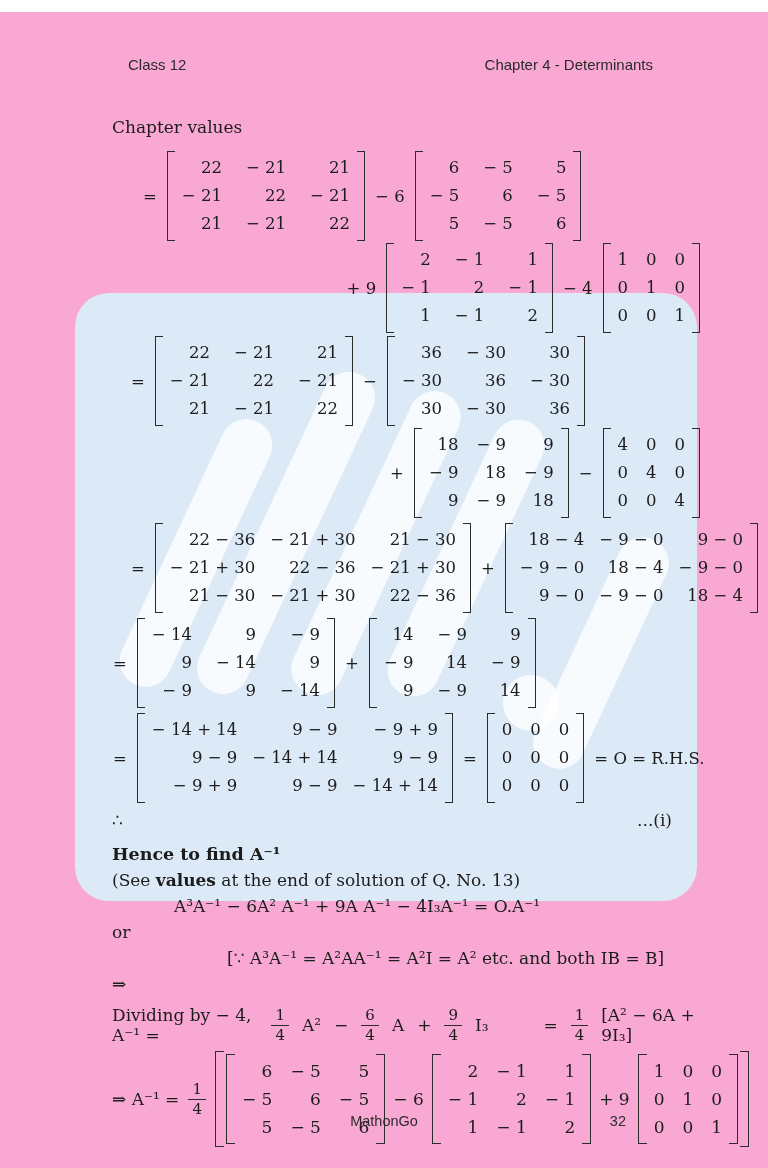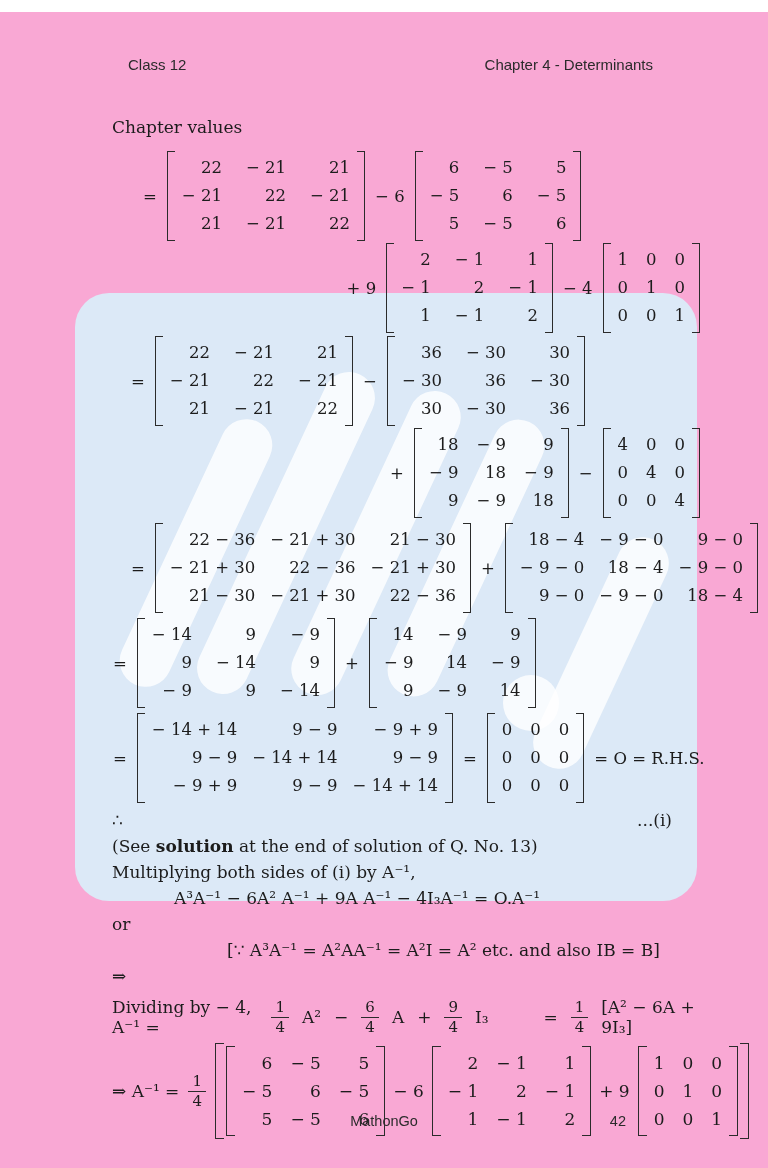--- a/index.html
+++ b/index.html
@@ -366,27 +366,27 @@
           <span class="bk br"></span>
         </span>
       <span class="op">= O = R.H.S.</span>
     </div>
 
     <div class="txt concl">
       <span class="sym">∴</span>
       <span class="tag">...(i)</span>
     </div>
 
-    <p class="txt mt2"><span>(See </span><span class="bold">solution</span><span> at the end of solution of Q. No. 13)</span></p>
-    <p class="txt mt2">Multiplying both sides of (i) by A⁻¹,</p>
+    <p class="txt heading">Hence to find A⁻¹</p>
+    <p class="txt mt2"><span>(See </span><span class="bold">values</span><span> at the end of solution of Q. No. 13)</span></p>
     <p class="txt eqA-ind mt2">A³A⁻¹ − 6A² A⁻¹ + 9A A⁻¹ − 4I₃A⁻¹ = O.A⁻¹</p>
     <div class="txt orline mt2">
       <span>or</span>
     </div>
-    <p class="txt note-ind mt2">[∵  A³A⁻¹ = A²AA⁻¹ = A²I = A² etc. and also IB = B]</p>
+    <p class="txt note-ind mt2">[∵  A³A⁻¹ = A²AA⁻¹ = A²I = A² etc. and both IB = B]</p>
     <div class="txt impline mt2">
       <span>⇒</span>
     </div>
 
     <div class="divline">
       <span>Dividing by − 4, A⁻¹ =</span>
       <span class="frac">
           <span class="num">1</span>
           <span class="den">4</span>
         </span>
@@ -470,16 +470,16 @@
             </span>
         </span>
         <span class="bk br"></span>
       </span>
     </div>
 
   </div>
 
   <div class="ftr">
     <span class="brand">MathonGo</span>
-    <span class="pagenum">42</span>
+    <span class="pagenum">32</span>
   </div>
 
 </div>
 
 </body></html>

